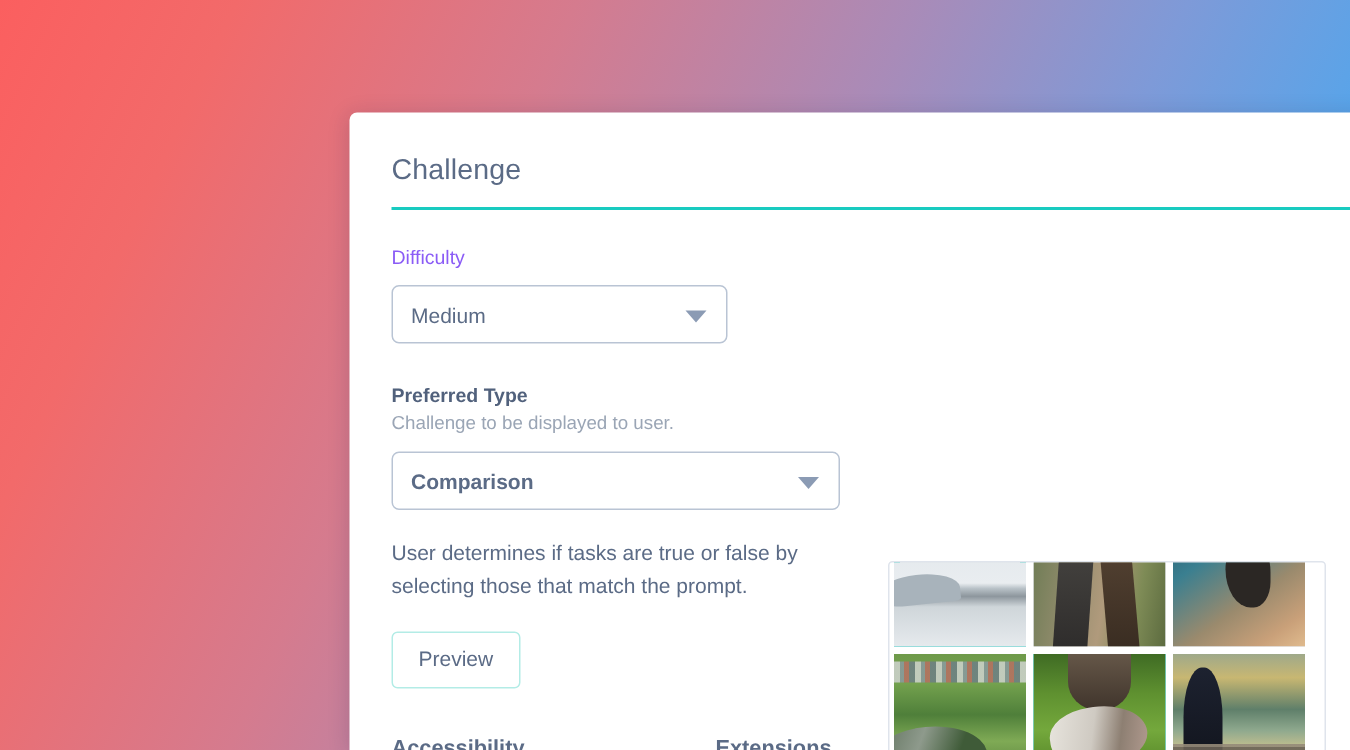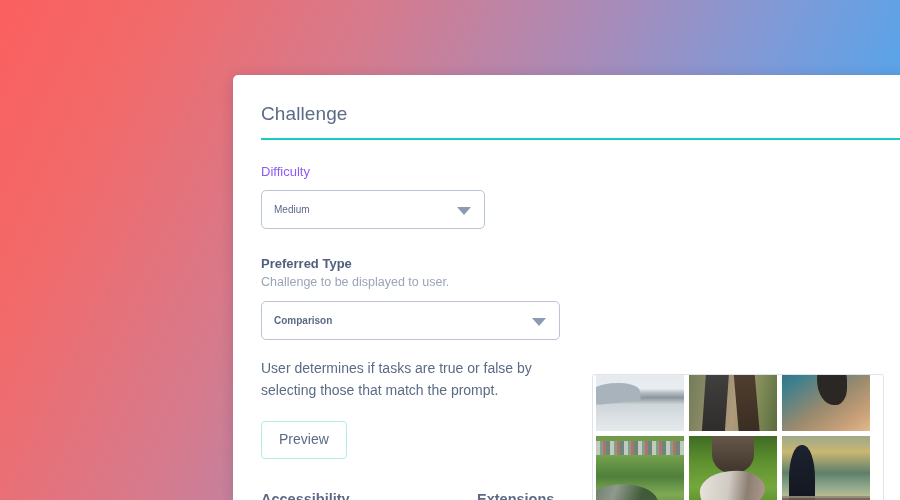--- a/index.html
+++ b/index.html
@@ -85,21 +85,21 @@
     height: 39px;
     border: 1px solid #b9c4d4;
     border-radius: 5px;
     background: #ffffff;
     display: flex;
     align-items: center;
     padding: 0 12px;
     cursor: pointer;
   }
   .select-value {
-    font-size: 10px;
+    font-size: 14px;
     color: #5b6b86;
     line-height: 18px;
   }
   .select-arrow {
     position: absolute;
     right: 13px;
     top: 50%;
     width: 0; height: 0;
     margin-top: -3px;
     border-left: 7px solid transparent;

